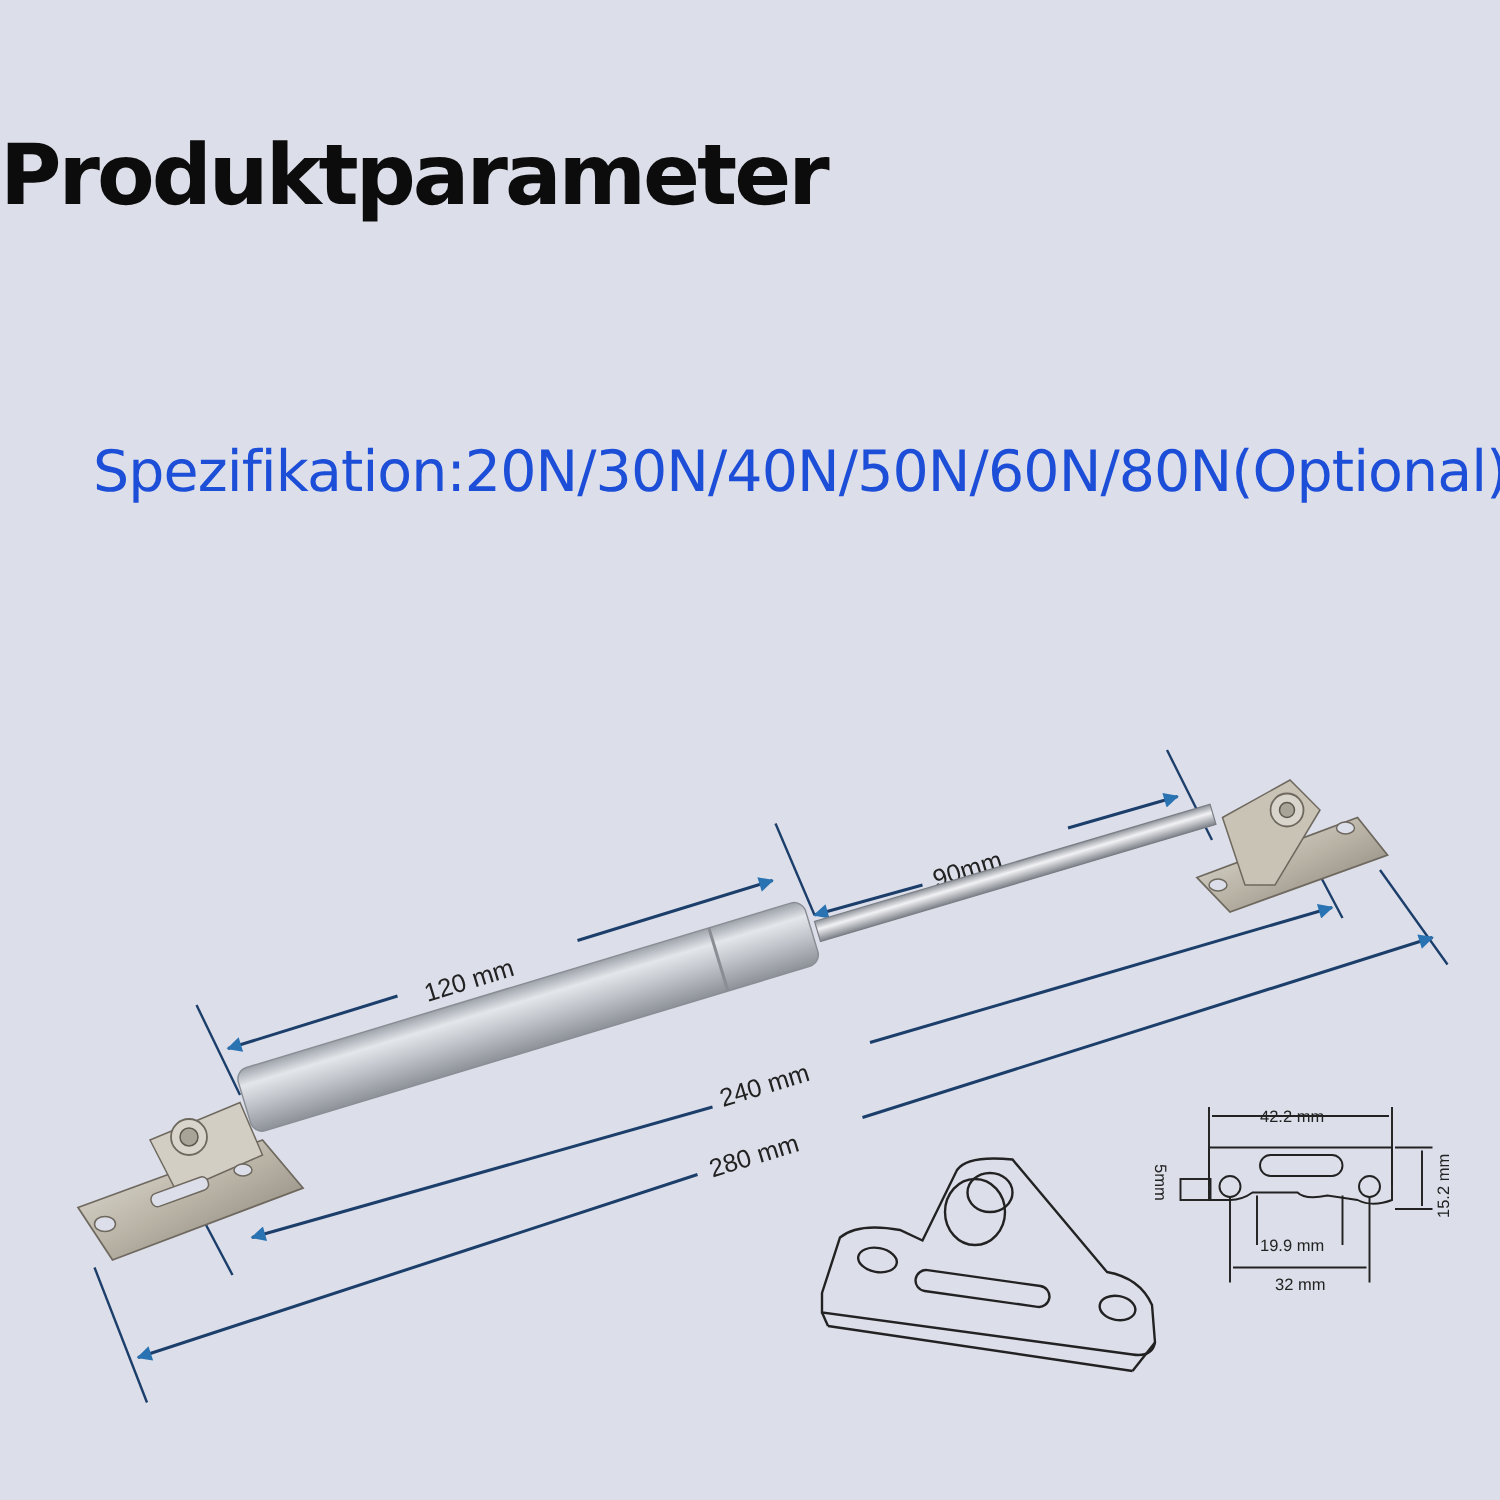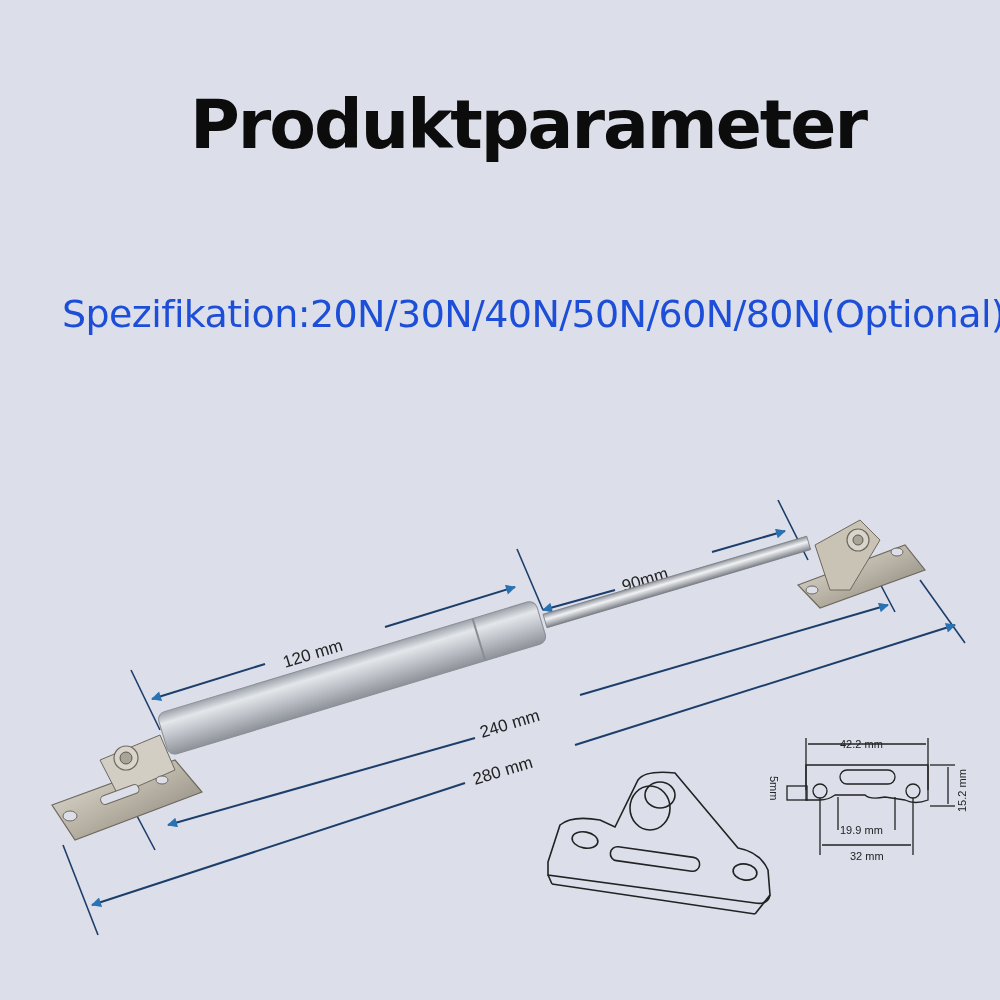--- a/index.html
+++ b/index.html
@@ -4,23 +4,23 @@
 <style>
   html, body { margin: 0; padding: 0; }
   body {
     width: 1000px; height: 1000px; overflow: hidden;
     background: #dcdfea;
     position: relative;
     font-family: "DejaVu Sans", sans-serif;
   }
   .title {
     position: absolute; left: 0; top: 85px; width: 866px;
-    text-align: right;
+    text-align: left;
     font-family: "DejaVu Sans", sans-serif;
-    font-weight: bold; font-size: 68px; letter-spacing: -2px;
+    font-weight: bold; font-size: 56px; letter-spacing: -2px;
     color: #0c0c0c;
   }
   .spec {
     position: absolute; left: 62px; top: 292px;
     font-family: "DejaVu Sans", sans-serif;
     font-size: 38px; letter-spacing: -0.6px;
     color: #1d4ed8;
     white-space: nowrap;
   }
   svg.diagram { position: absolute; left: 0; top: 0; }

